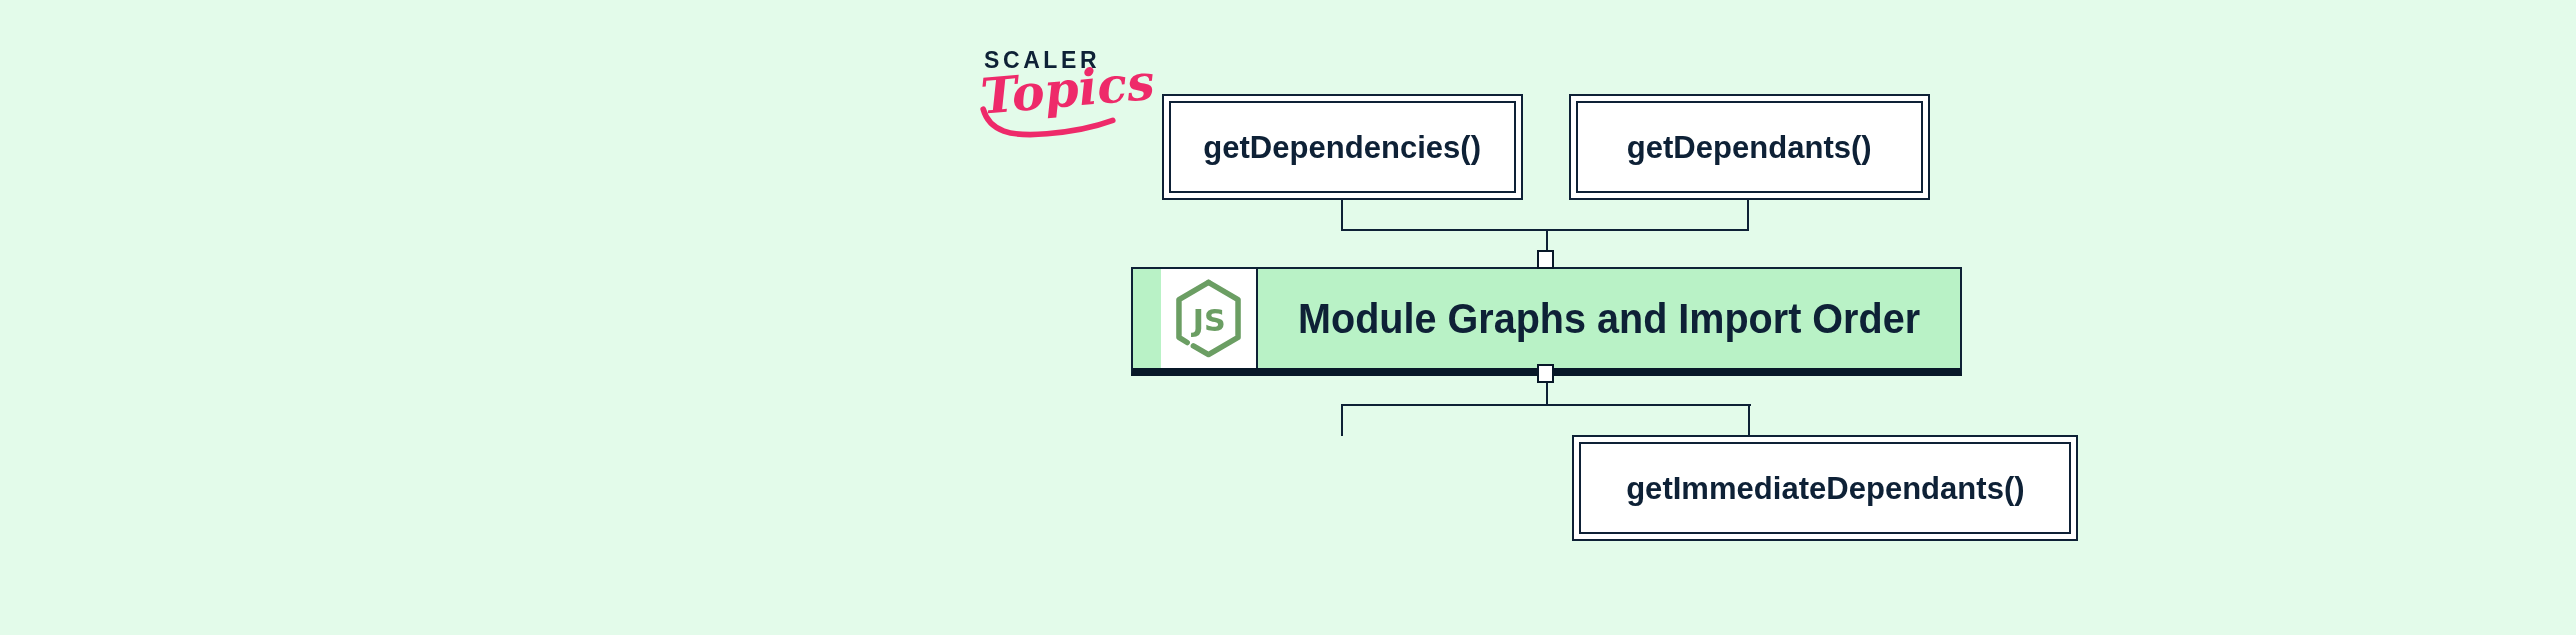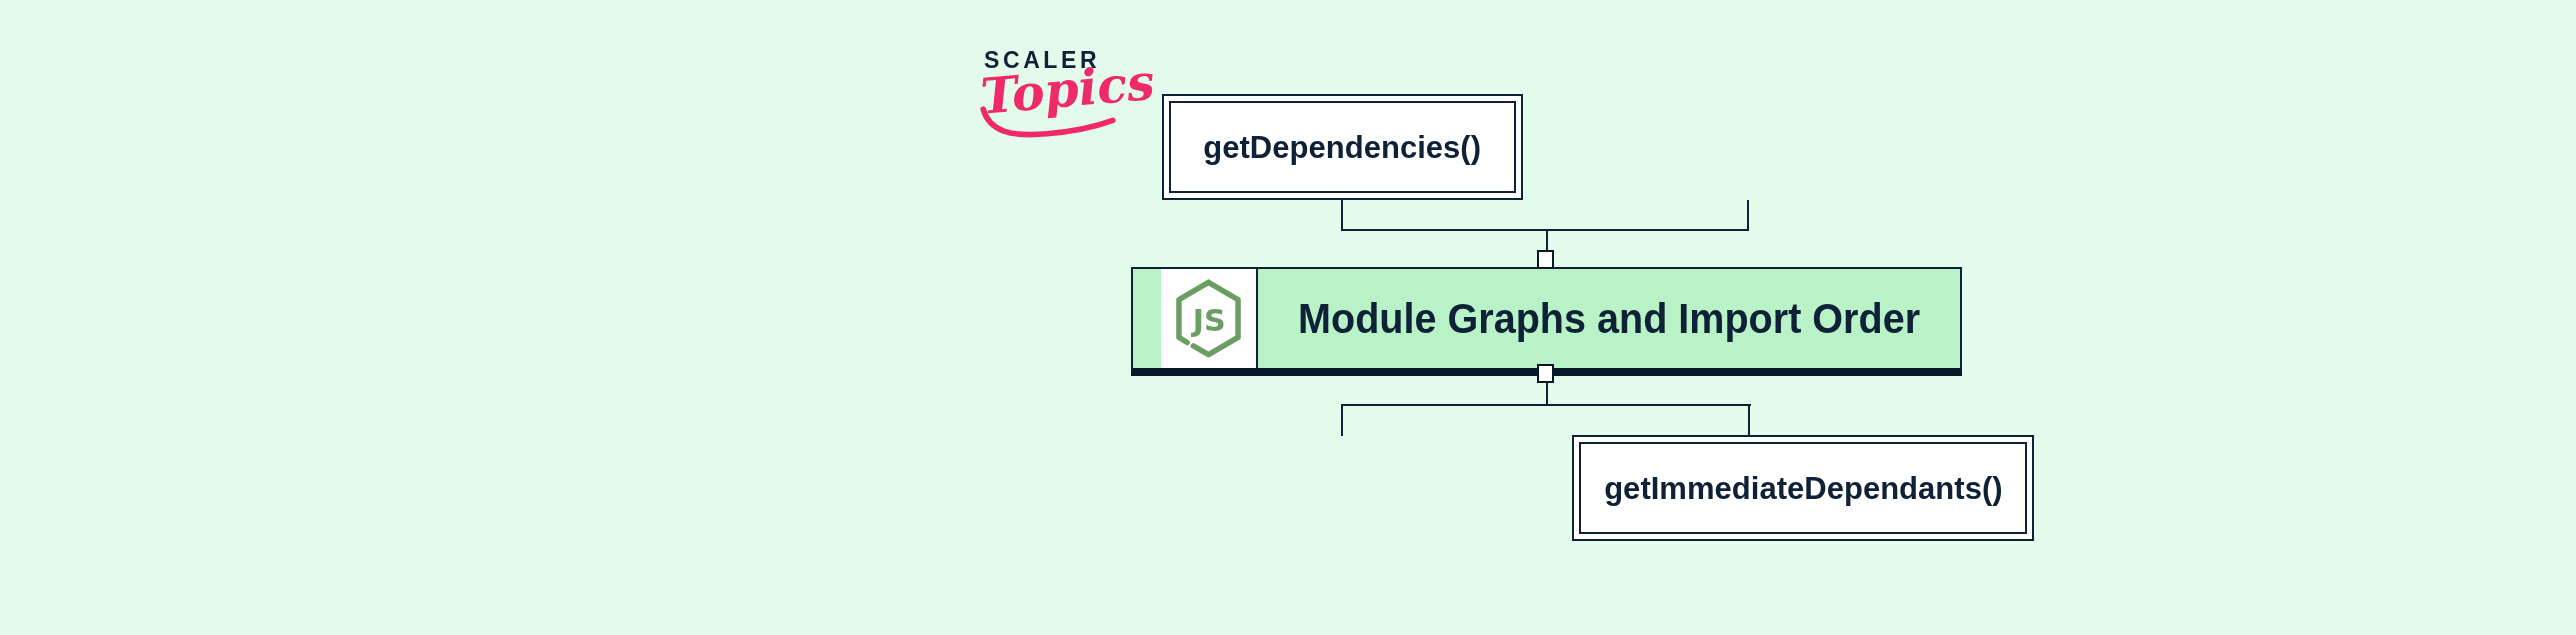--- a/index.html
+++ b/index.html
@@ -104,37 +104,42 @@
   <div class="cline" style="left:1546px;top:381px;width:2.1px;height:25px;"></div>
   <div class="cline" style="left:1341px;top:404px;width:410px;height:2.1px;"></div>
   <div class="cline" style="left:1341px;top:404px;width:2.1px;height:32px;"></div>
   <div class="cline" style="left:1748px;top:404px;width:2.1px;height:32px;"></div>
 
   <div class="fn-node" style="left:1162px;top:94px;width:361px;height:106px;">
     <div class="inner">
       <span class="fn-label">getDependencies()</span>
     </div>
   </div>
+  <div class="fn-node" style="left:1569px;top:94px;width:361px;height:106px;">
+    <div class="inner">
+      <span class="fn-label">getDependants()</span>
+    </div>
+  </div>
 
   <div class="center-node">
     <div class="icon-panel">
       <svg width="69" height="79" viewBox="0 0 100 115" fill="none">
         <path d="M50 5 L93 30 L93 85 L50 110 L28 97.5" stroke="var(--node-green)" stroke-width="8" stroke-linejoin="round" stroke-linecap="round" fill="none"></path>
         <path d="M19 92.5 L7 85 L7 30 L50 5" stroke="var(--node-green)" stroke-width="8" stroke-linejoin="round" stroke-linecap="round" fill="none"></path>
         <text x="51" y="76" text-anchor="middle" font-family="DejaVu Sans, sans-serif" font-weight="bold" font-size="44" fill="var(--node-green)">JS</text>
       </svg>
     </div>
     <div class="center-title-wrap">
       <span class="center-title">Module Graphs and Import Order</span>
     </div>
   </div>
 
   <div class="nub" style="left:1537px;top:250px;"></div>
   <div class="nub" style="left:1537px;top:364px;"></div>
 
-  <div class="fn-node" style="left:1572px;top:435px;width:462px;height:106px;">
+  <div class="fn-node" style="left:1572px;top:435px;width:506px;height:106px;">
     <div class="inner">
       <span class="fn-label">getImmediateDependants()</span>
     </div>
   </div>
 
 </div>
 
 
 </body></html>

